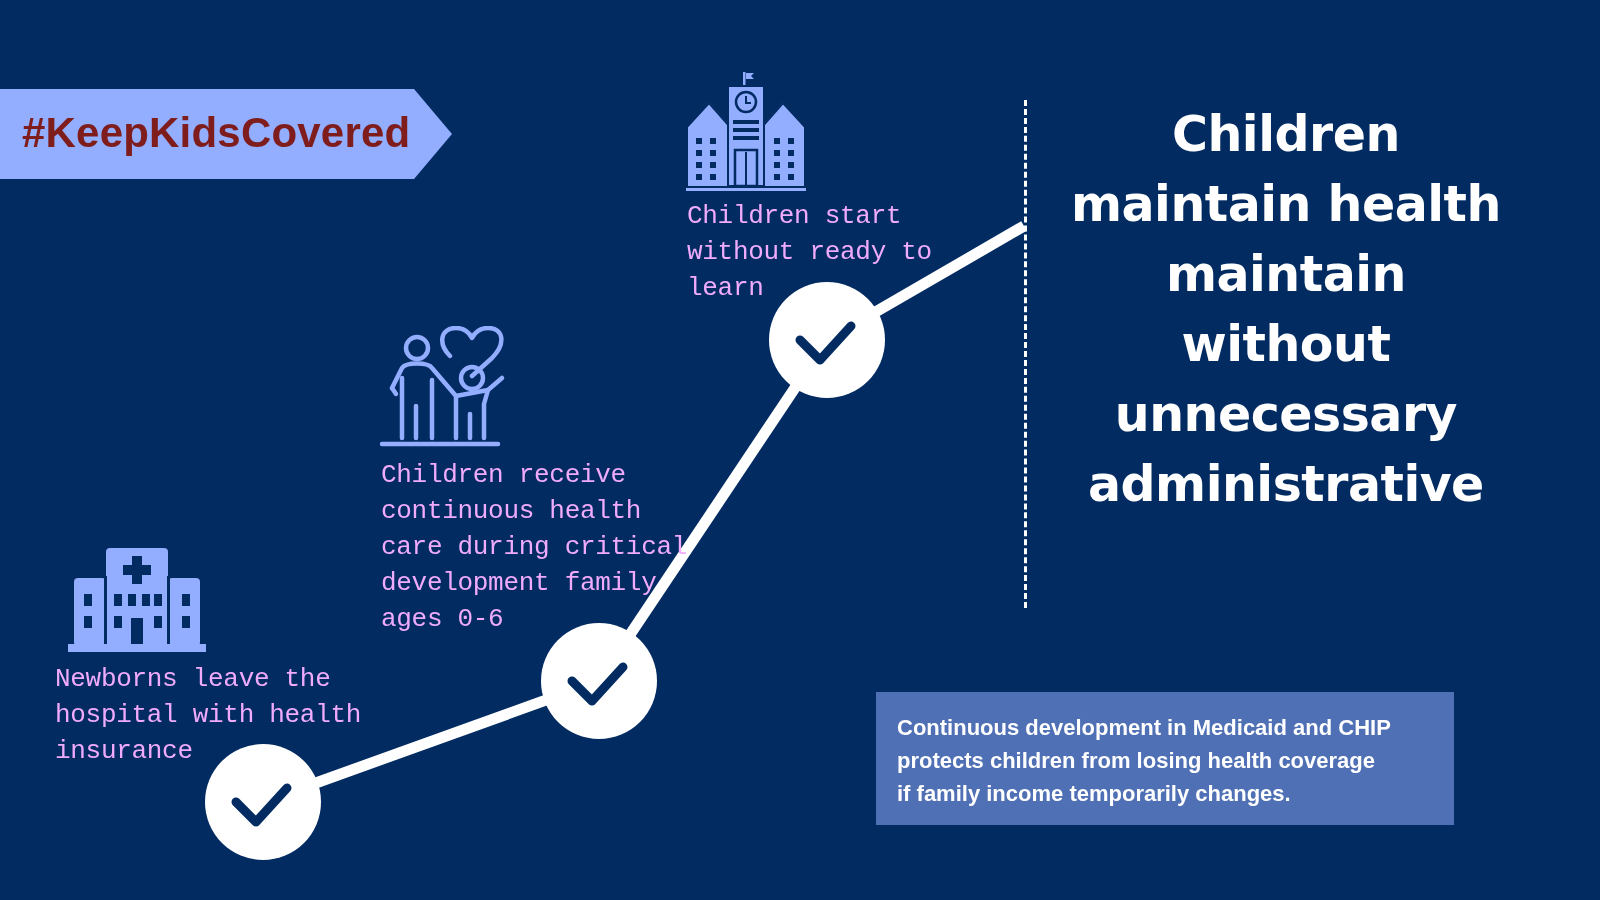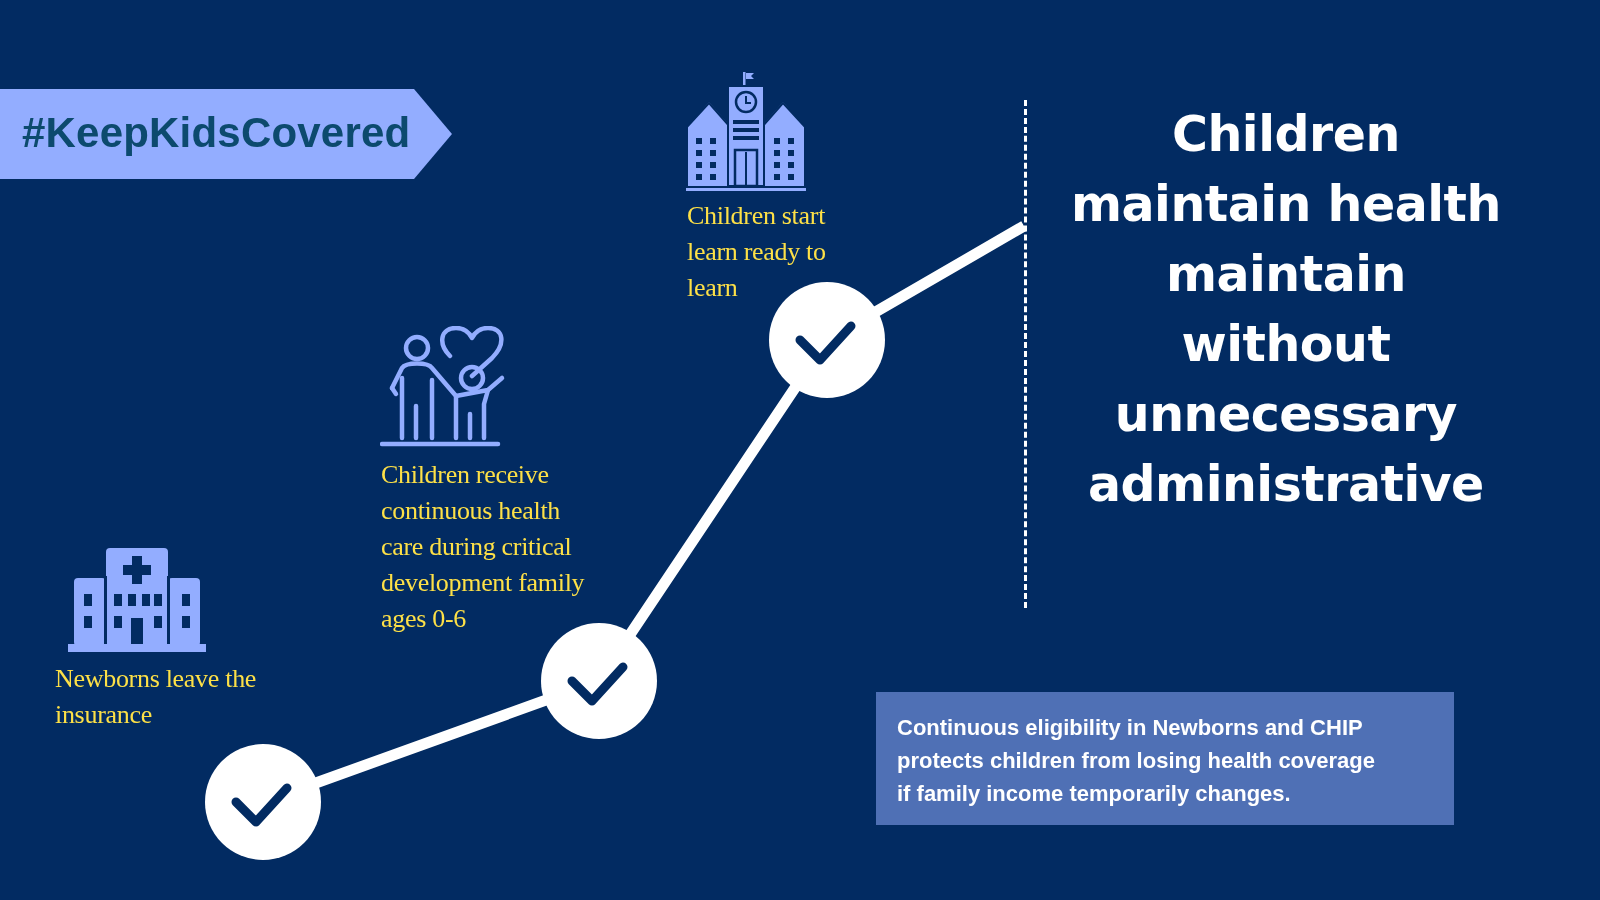--- a/index.html
+++ b/index.html
@@ -11,29 +11,29 @@
     color: #ffffff;
   }
   .hashtag-banner {
     position: absolute; left: 0; top: 89px;
     width: 452px; height: 90px;
     background: #93adff;
     clip-path: polygon(0 0, 414px 0, 452px 45px, 414px 90px, 0 90px);
   }
   .hashtag-text {
     position: absolute; left: 22px; top: 20px;
-    font-size: 42px; font-weight: bold; color: #0c4a6e;
+    font-size: 42px; font-weight: bold; color: #7f1d1d;
     letter-spacing: 0.2px; white-space: nowrap;
   }
   .timeline-svg { position: absolute; left: 0; top: 0; }
   .icon { position: absolute; }
   .milestone-text {
     position: absolute;
-    font-size: 26px; line-height: 36px; color: #fde047;
-    font-family: Liberation Serif, serif; font-weight: normal;
+    font-size: 26px; line-height: 36px; color: #f0abfc;
+    font-family: Liberation Mono, monospace; font-weight: normal;
     letter-spacing: -0.3px;
   }
   .milestone-text span { display: block; white-space: nowrap; }
   .divider {
     position: absolute; left: 1024px; top: 100px; width: 0; height: 508px;
     border-left: 3px dashed #ffffff;
   }
   .headline {
     position: absolute; left: 1071px; top: 100px;
     font-size: 49px; line-height: 70px; font-weight: bold; color: #ffffff;
@@ -90,20 +90,21 @@
   <rect x="60" y="46" width="8" height="12" fill="#022b62"></rect>
   <rect x="74" y="46" width="8" height="12" fill="#022b62"></rect>
   <rect x="86" y="46" width="8" height="12" fill="#022b62"></rect>
   <rect x="46" y="68" width="8" height="12" fill="#022b62"></rect>
   <rect x="86" y="68" width="8" height="12" fill="#022b62"></rect>
   <rect x="63" y="70" width="12" height="28" fill="#022b62"></rect>
   <rect x="0" y="96" width="138" height="8" fill="#93adff"></rect>
 </svg>
 <div class="milestone-text" style="left:55px;top:661px">
   <span>Newborns leave the</span>
+  <span>hospital with health</span>
   <span>insurance</span>
 </div>
 
 <svg class="icon" style="left:380px;top:326px" width="130" height="124" viewBox="0 0 130 124" fill="none" stroke="#93adff" stroke-width="4.5" stroke-linecap="round" stroke-linejoin="round">
   <circle cx="37" cy="22" r="11"></circle>
   <path d="M70 30 C58 18 60 2 76 2 C86 2 90 8 92 12 C94 8 98 2 108 2 C124 2 126 18 112 32 L92 50"></path>
   <circle cx="92" cy="52" r="11"></circle>
   <path d="M12 62 L22 42 C26 36 48 36 52 42 L76 70 L76 112"></path>
   <path d="M22 52 L22 112"></path>
   <path d="M36 80 L36 112"></path>
@@ -150,34 +151,34 @@
   <rect x="88" y="78" width="6" height="6" fill="#022b62"></rect>
   <rect x="102" y="78" width="6" height="6" fill="#022b62"></rect>
   <rect x="88" y="90" width="6" height="6" fill="#022b62"></rect>
   <rect x="102" y="90" width="6" height="6" fill="#022b62"></rect>
   <rect x="88" y="102" width="6" height="6" fill="#022b62"></rect>
   <rect x="102" y="102" width="6" height="6" fill="#022b62"></rect>
   <rect x="0" y="116" width="120" height="3" fill="#93adff"></rect>
 </svg>
 <div class="milestone-text" style="left:687px;top:198px">
   <span>Children start</span>
-  <span>learn ready to</span>
+  <span>without ready to</span>
   <span>learn</span>
 </div>
 
 <div class="divider"></div>
 
 <div class="headline">
   <span>Children</span>
   <span>maintain health</span>
   <span>maintain</span>
   <span>without</span>
   <span>unnecessary</span>
   <span>administrative</span>
 </div>
 
 <div class="info-box">
   <div class="info-text">
-    <span>Continuous eligibility in Newborns and CHIP</span>
+    <span>Continuous development in Medicaid and CHIP</span>
     <span>protects children from losing health coverage</span>
     <span>if family income temporarily changes.</span>
   </div>
 </div>
 
 </body></html>

